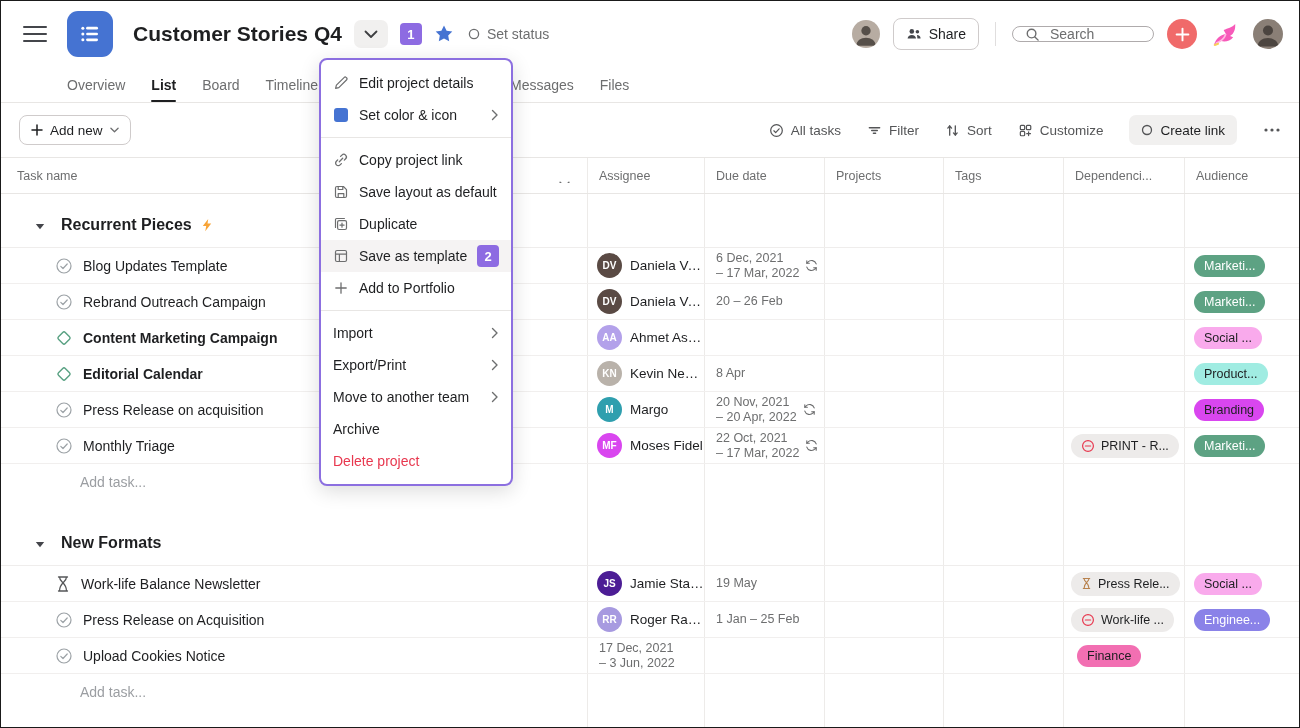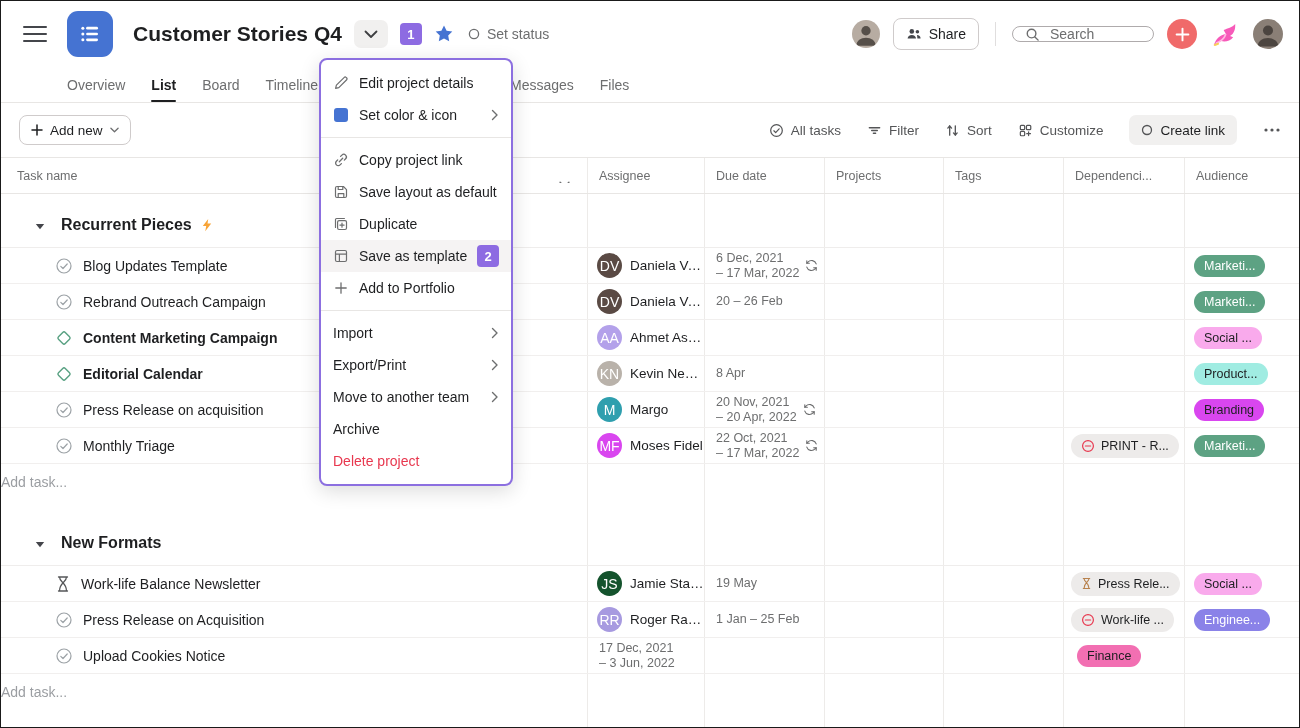--- a/index.html
+++ b/index.html
@@ -65,30 +65,30 @@
   .section-head{height:54px;display:flex;align-items:flex-end;padding:0 0 13px 34px;border-bottom:1px solid #efedec;}
   .section-head .caret{margin:0 16px 4px 0;cursor:pointer;}
   .section-title{font-size:16px;font-weight:700;color:#1e1f21;display:flex;align-items:center;gap:8px;white-space:nowrap;}
   .trow{height:36px;display:flex;align-items:center;border-bottom:1px solid #f1efee;}
   .cell{height:100%;display:flex;align-items:center;overflow:hidden;white-space:nowrap;}
   .cell.c0{padding-left:54px;gap:10px;text-align:right;}
   .task-title{font-size:14px;color:#1e1f21;}
   .task-title.bold{font-weight:700;}
   .cell.c1{padding-left:10px;gap:8px;}
   .assignee-name{font-size:13.5px;color:#1e1f21;overflow:hidden;text-overflow:ellipsis;}
-  .av24{width:25px;height:25px;border-radius:50%;color:#fff;font-size:14px;font-weight:400;
+  .av24{width:25px;height:25px;border-radius:50%;color:#fff;font-size:10px;font-weight:700;
     display:flex;align-items:center;justify-content:center;flex:none;}
   .cell.c2{padding-left:12px;gap:5px;color:#6d6e6f;}
   .due-lines{font-size:12.5px;line-height:15px;color:#6d6e6f;}
   .cell.c5{padding-left:8px;} .cell.c6{padding-left:10px;}
   .dep-pill{height:24px;border-radius:12px;background:#edebea;display:flex;align-items:center;gap:6px;
     padding:0 10px;font-size:12.5px;color:#1e1f21;max-width:113px;overflow:hidden;}
   .aud-pill{height:22px;border-radius:11px;display:flex;align-items:center;padding:0 10px;
     font-size:12.5px;font-weight:400;max-width:105px;overflow:hidden;}
-  .add-task{height:36px;display:flex;align-items:center;font-size:14px;color:#9b9ea2;cursor:pointer;}
+  .add-task{height:36px;display:flex;align-items:center;padding-left:79px;font-size:14px;color:#9b9ea2;cursor:pointer;}
   .section-gap{height:12px;}
 
   
   .ctx-menu{position:absolute;left:318px;top:57px;width:194px;background:#fff;border:2px solid #8c6fe0;
     border-radius:8px;box-shadow:0 5px 20px rgba(0,0,0,.14);padding:7px 0;z-index:50;}
   .mi{height:32px;display:flex;align-items:center;gap:10px;padding:0 12px;font-size:14px;color:#1e1f21;
       cursor:pointer;white-space:nowrap;}
   .mi.hl{background:#f5f3f3;}
   .mi.danger{color:#e8384f;}
   .mi .sub{margin-left:auto;}
@@ -541,21 +541,21 @@
         <div class="trow">
           <div class="cell c0">
             <span class="icn">
               <svg width="16" height="18" viewBox="0 0 16 18" fill="none" stroke="#565759" stroke-width="1.3" stroke-linecap="round">
                 <path d="M3.5 2h9M3.5 16h9M4.5 2c0 5.5 7 5.5 7 14M11.5 2c0 5.5-7 5.5-7 14"></path>
               </svg>
             </span>
             <span class="task-title">Work-life Balance Newsletter</span>
           </div>
           <div class="cell c1">
-            <div class="av24" style="background: #14532d;">JS</div>
+            <div class="av24" style="background: #4c1d95;">JS</div>
             <span class="assignee-name">Jamie Stap...</span>
           </div>
           <div class="cell c2">
             <div class="due-lines">
               <div>19 May</div>
             </div>
           </div>
           <div class="cell c3"></div>
           <div class="cell c4"></div>
           <div class="cell c5">

